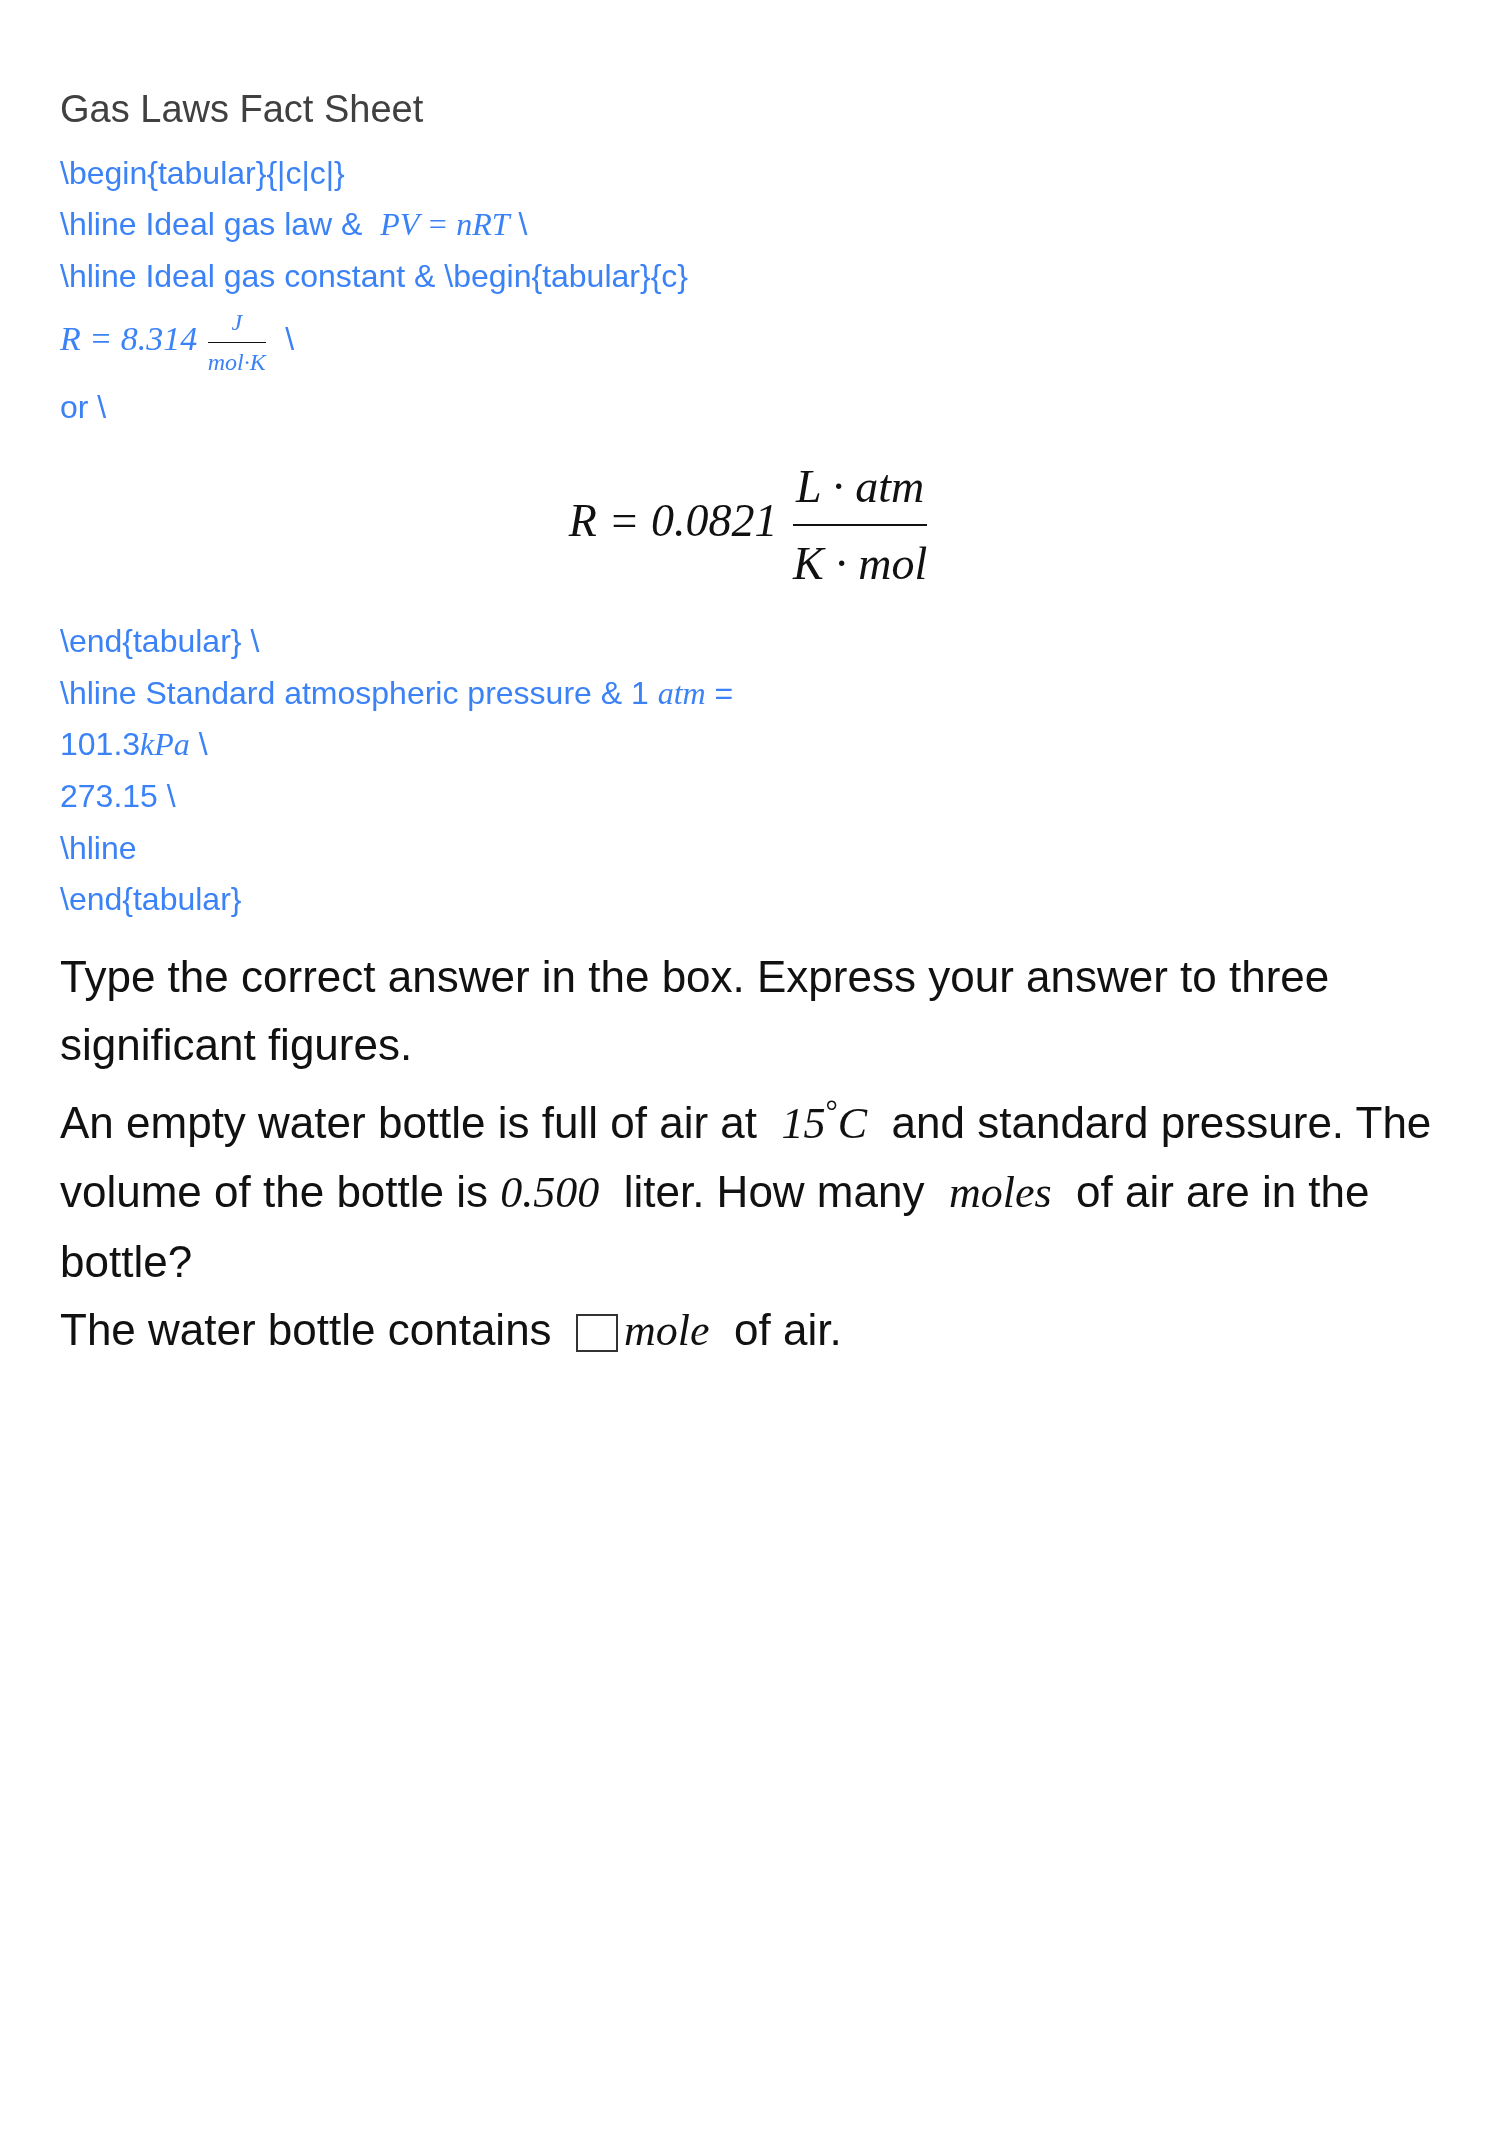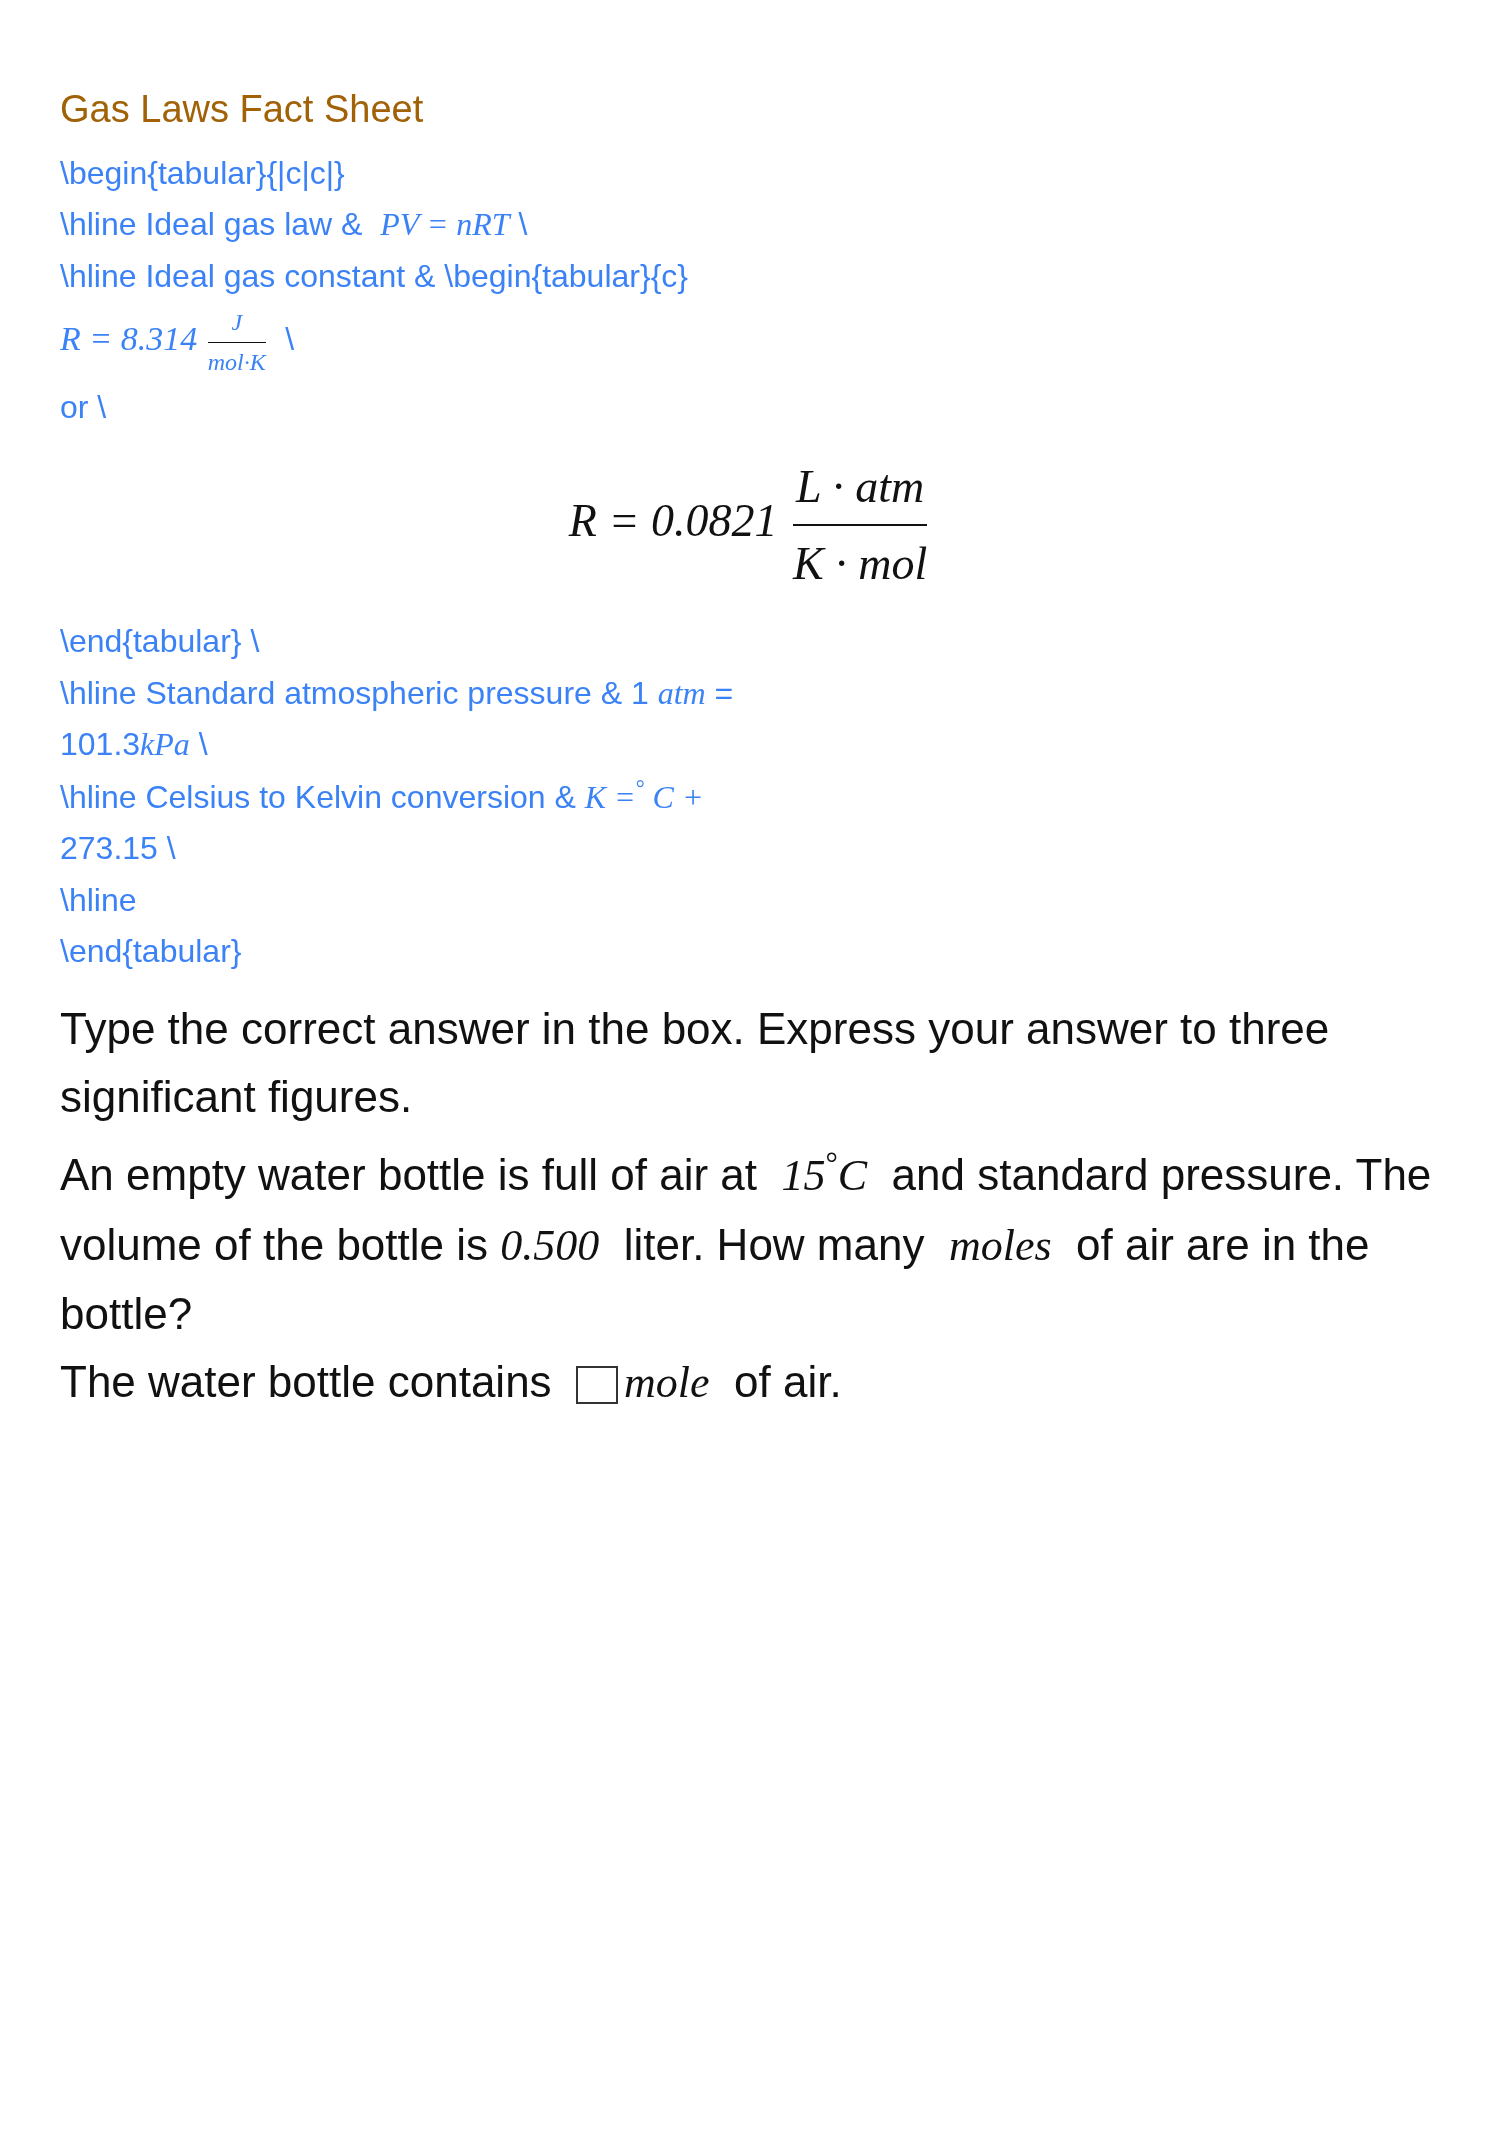--- a/index.html
+++ b/index.html
@@ -17,21 +17,21 @@
       min-height: 2140px;
       padding: 80px 60px 80px 60px;
       line-height: 1.55;
     }
 
     .title {
       font-family: Arial, Helvetica, sans-serif;
       font-size: 38px;
       font-weight: 400;
       margin-bottom: 10px;
-      color: #a16207;
+      color: #404040;
     }
 
     .latex-line {
       font-family: Arial, Helvetica, sans-serif;
       font-size: 32px;
       margin-bottom: 2px;
       color: #3b82f6;
     }
 
     .math-block {
@@ -157,23 +157,20 @@
   </div>
 
   <div class="latex-line">
     \hline Standard atmospheric pressure &amp; 1 <span class="math-italic"><i>atm</i></span> =
   </div>
 
   <div class="latex-line">
     101.3<span class="math-italic"><i>kPa</i></span> \
   </div>
 
-  <div class="latex-line">
-    \hline Celsius to Kelvin conversion &amp; <span class="math-italic"><i>K</i> =<sup class="degree-symbol">°</sup> <i>C</i> +</span>
-  </div>
 
   <div class="latex-line">
     273.15 \
   </div>
 
   <div class="latex-line">
     \hline
   </div>
 
   <div class="latex-line">

